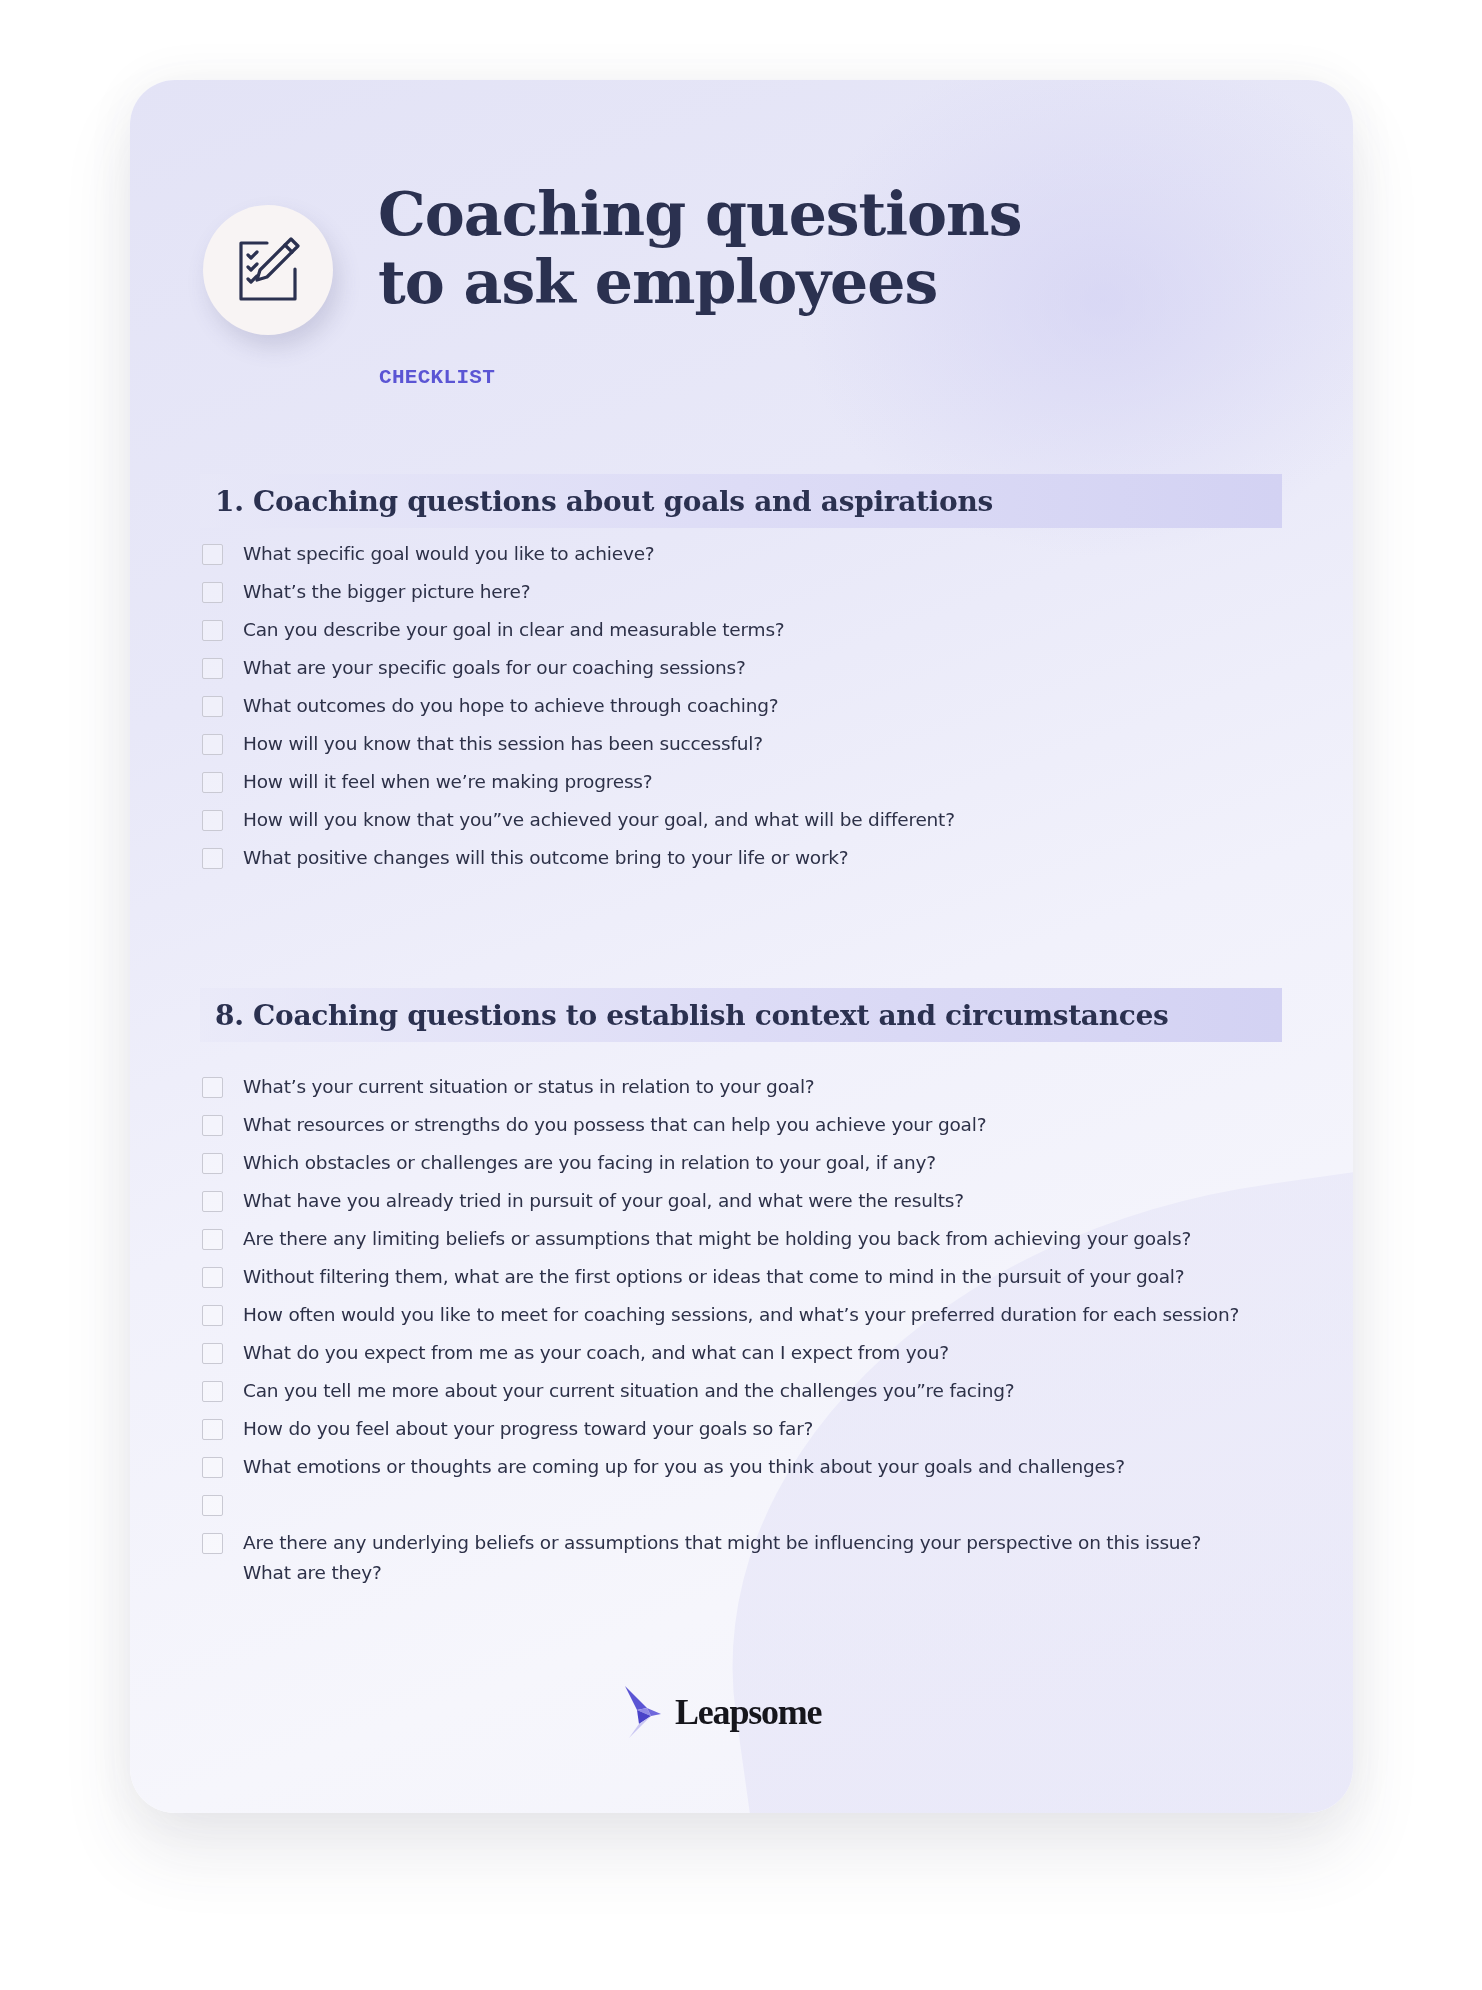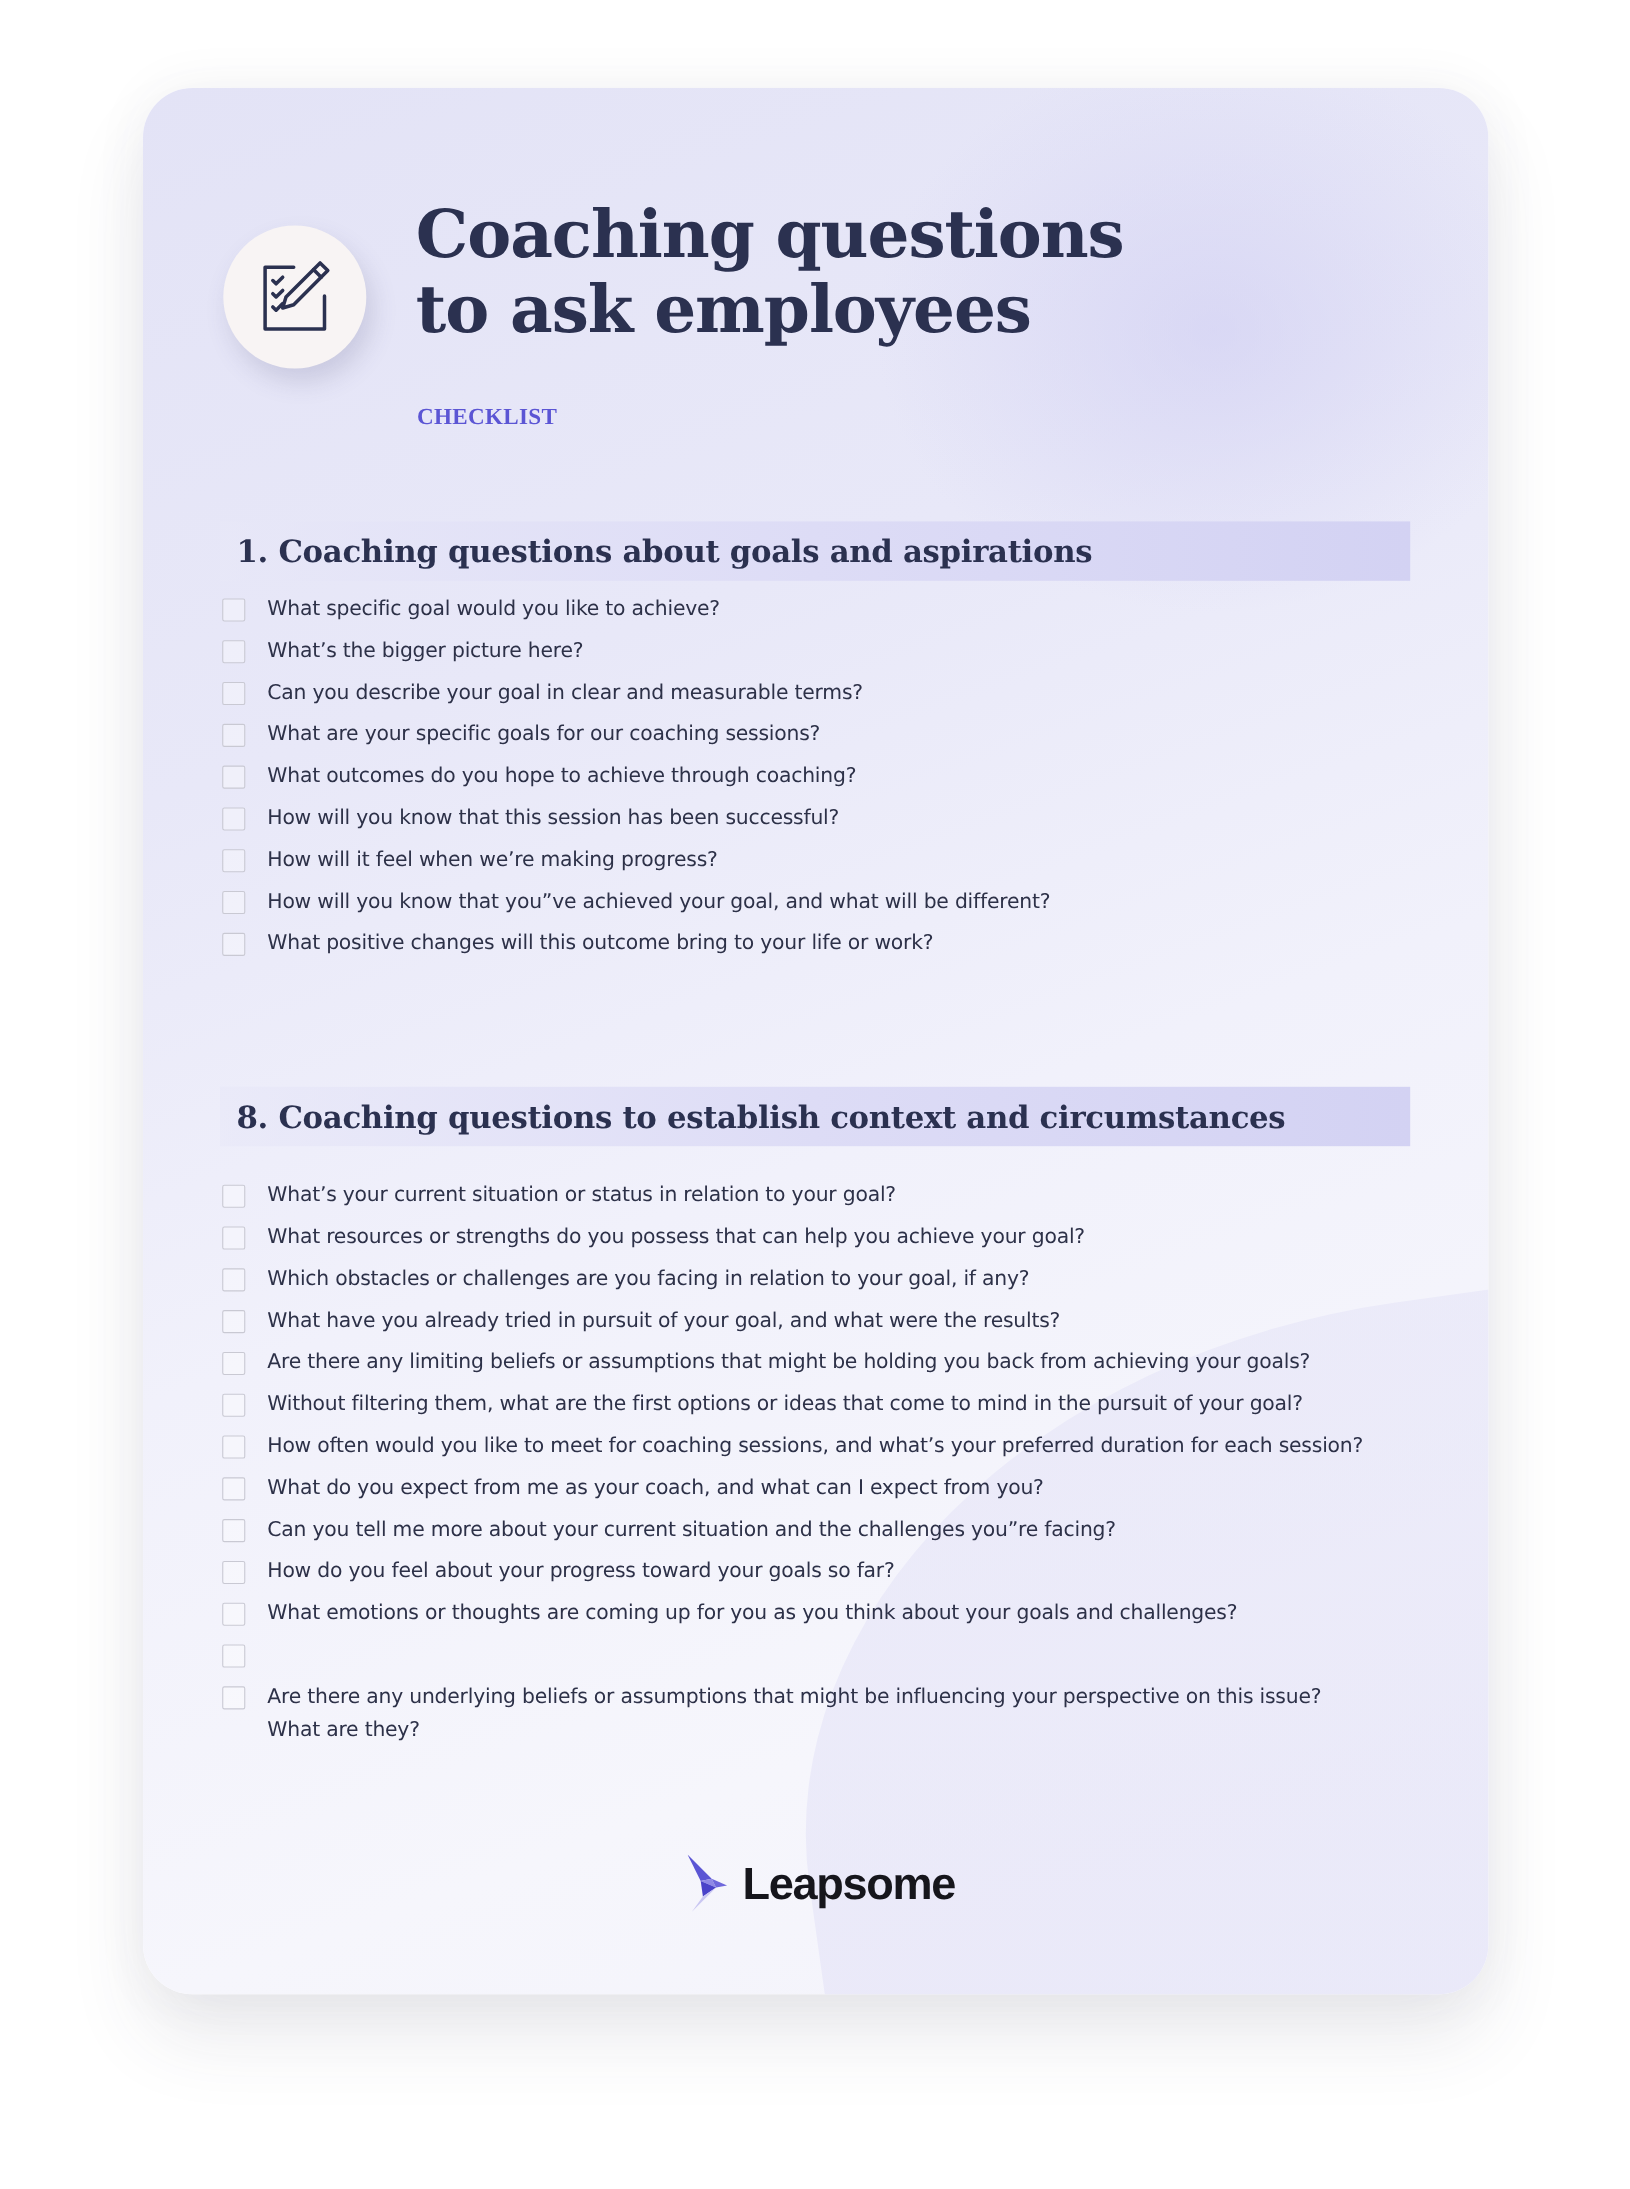--- a/index.html
+++ b/index.html
@@ -52,21 +52,21 @@
     font-weight: bold;
     font-size: 60px;
     line-height: 68px;
     color: #2b3150;
     letter-spacing: -1px;
   }
   .title span { display: block; }
   .subtitle {
     position: absolute;
     left: 379px; top: 366px;
-    font-family: Liberation Serif, serif;
+    font-family: Liberation Mono, monospace;
     font-weight: bold;
     font-size: 21px;
     color: #5b55d4;
     letter-spacing: 0.3px;
   }
   .section-bar {
     position: absolute;
     left: 200px; width: 1082px; height: 54px;
     background: linear-gradient(90deg, rgba(232,232,248,0.6) 0%, #dddcf6 50%, #d3d2f3 100%);
     display: flex; align-items: center;
@@ -108,23 +108,23 @@
     margin-top: -5px;
     letter-spacing: -0.2px;
   }
   .logo {
     position: absolute;
     left: 625px; top: 1686px;
     display: flex; align-items: center;
   }
   .logo-text {
     margin-left: 12px;
-    font-family: Liberation Sans, sans-serif;
-    font-weight: bold;
-    font-size: 41px;
+    font-family: Liberation Serif, serif;
+    font-weight: bold;
+    font-size: 36px;
     color: #16161c;
     letter-spacing: -1.2px;
   }
 </style>
 </head>
 <body>
 
 <div class="card">
   <div class="wave"></div>
 </div>

